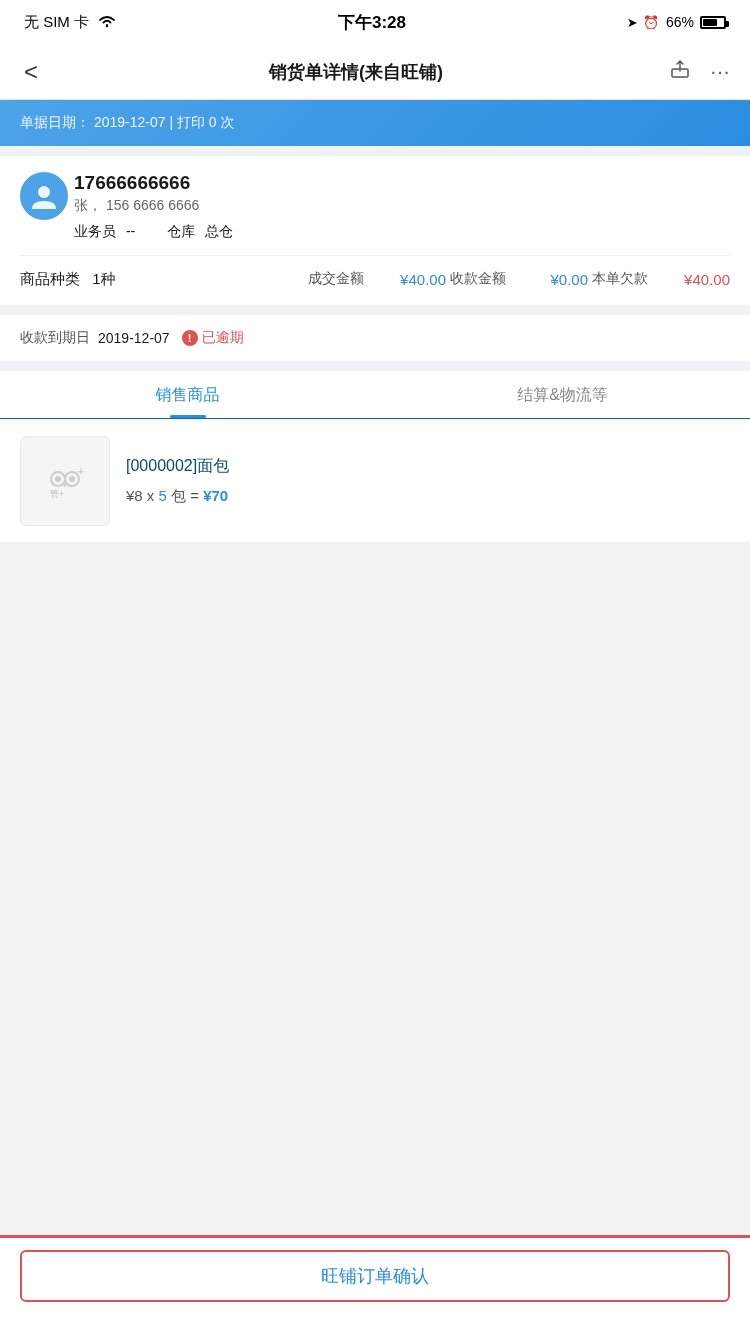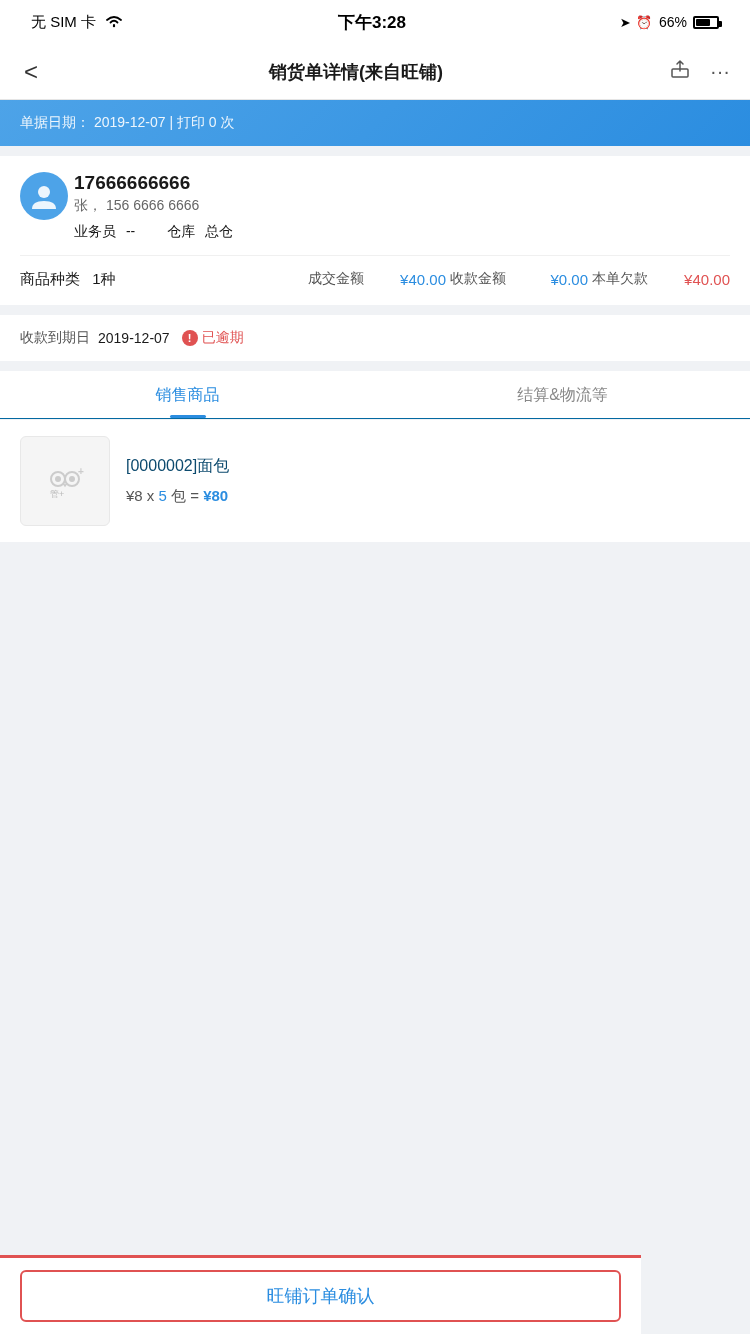--- a/index.html
+++ b/index.html
@@ -13,21 +13,21 @@
       overflow-x: hidden;
     }
 
     
     .status-bar {
       background: #fff;
       height: 44px;
       display: flex;
       align-items: center;
       justify-content: space-between;
-      padding: 0 31px;
+      padding: 0 24px;
       font-size: 15px;
       font-weight: 500;
     }
     .status-left { display: flex; align-items: center; gap: 8px; font-size: 15px; }
     .status-center { font-size: 17px; font-weight: 600; }
     .status-right { display: flex; align-items: center; gap: 6px; font-size: 14px; }
     .battery-icon {
       width: 26px; height: 13px;
       border: 2px solid #000;
       border-radius: 2px;
@@ -320,23 +320,23 @@
       color: #555;
     }
     .product-price-row .qty { color: #2b8de0; }
     .product-price-row .total { color: #2b8de0; font-weight: 600; }
 
     
     .bottom-action {
       position: fixed;
       bottom: 0;
       left: 0;
-      width: 641px;
-      background: #fff;
-      padding: 12px 20px 12px;
+      width: 750px;
+      background: #fff;
+      padding: 12px 20px 32px;
       border-top: 3px solid #e05252;
     }
     .confirm-btn {
       width: 100%;
       height: 52px;
       background: #fff;
       border: 2px solid #e05252;
       border-radius: 6px;
       font-size: 18px;
       color: #2b8de0;
@@ -484,21 +484,21 @@
   <div class="product-info">
     <div class="product-name">
       <span>[0000002]</span><span>面包</span>
     </div>
     <div class="product-price-row">
       <span>¥8</span>
       <span> x </span>
       <span class="qty">5</span>
       <span>包</span>
       <span> = </span>
-      <span class="total">¥80</span>
+      <span class="total">¥70</span>
     </div>
   </div>
 </div>
 
 <div style="height: 280px; background: #f0f2f5;"></div>
 
 <div class="bottom-action">
   <button class="confirm-btn">旺铺订单确认</button>
 </div>
 

